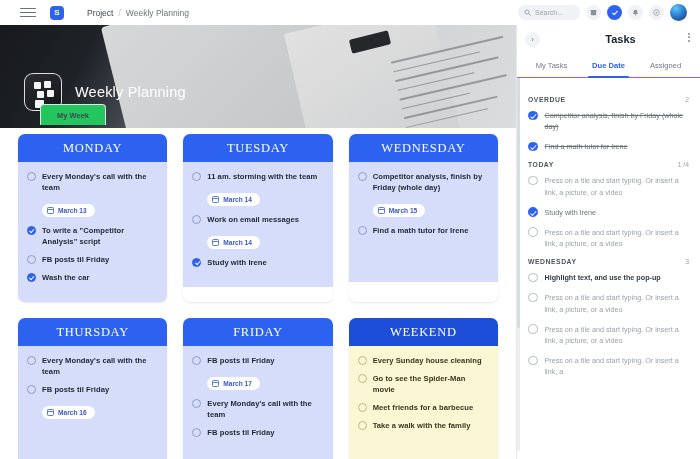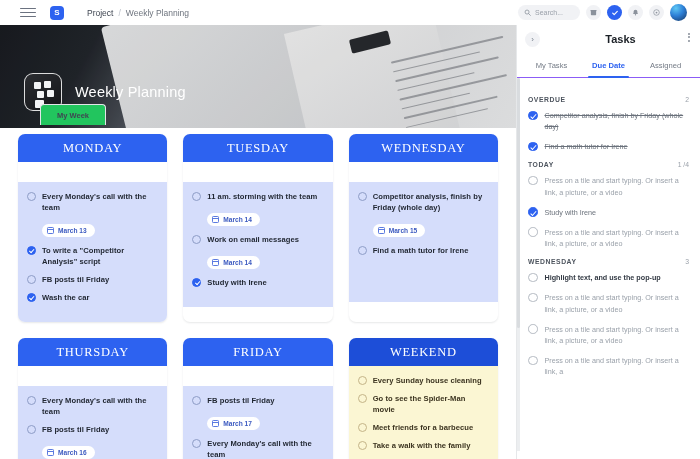--- a/index.html
+++ b/index.html
@@ -114,21 +114,21 @@
     width:158px; border-radius:7px; overflow:hidden;
     box-shadow: 0 1px 2px rgba(20,25,40,.10);
   }
   .card-head {
     height:28px; display:flex; align-items:center; justify-content:center;
     font-family:"Liberation Serif", serif;
     font-size:12.5px; letter-spacing:.7px; color:#ffffff;
   }
   .card-body { padding:9px 9px 12px 9px; min-height:120px; }
   .card.blue .card-head { background:#2d62f0; }
-  .card.blue .card-body { background:#d5ddfb;margin-top:20px; }
+  .card.blue .card-body { background:#d5ddfb; }
   .card.amber .card-head { background:#1d4ed8; }
   .card.amber .card-body { background:#fbf6d3; }
 
   .task { display:flex; align-items:flex-start; gap:6px; margin-bottom:7px; }
   .task .txt { font-size:7.6px; line-height:1.45; color:#1f2530; font-weight:bold; letter-spacing:.05px; }
   .card.amber .task .txt { color:#3c3420; }
 
   .cb {
     flex:0 0 auto; width:9px; height:9px; border-radius:50%;
     border:1.2px solid #8d9cc6; background:transparent; margin-top:1px;

